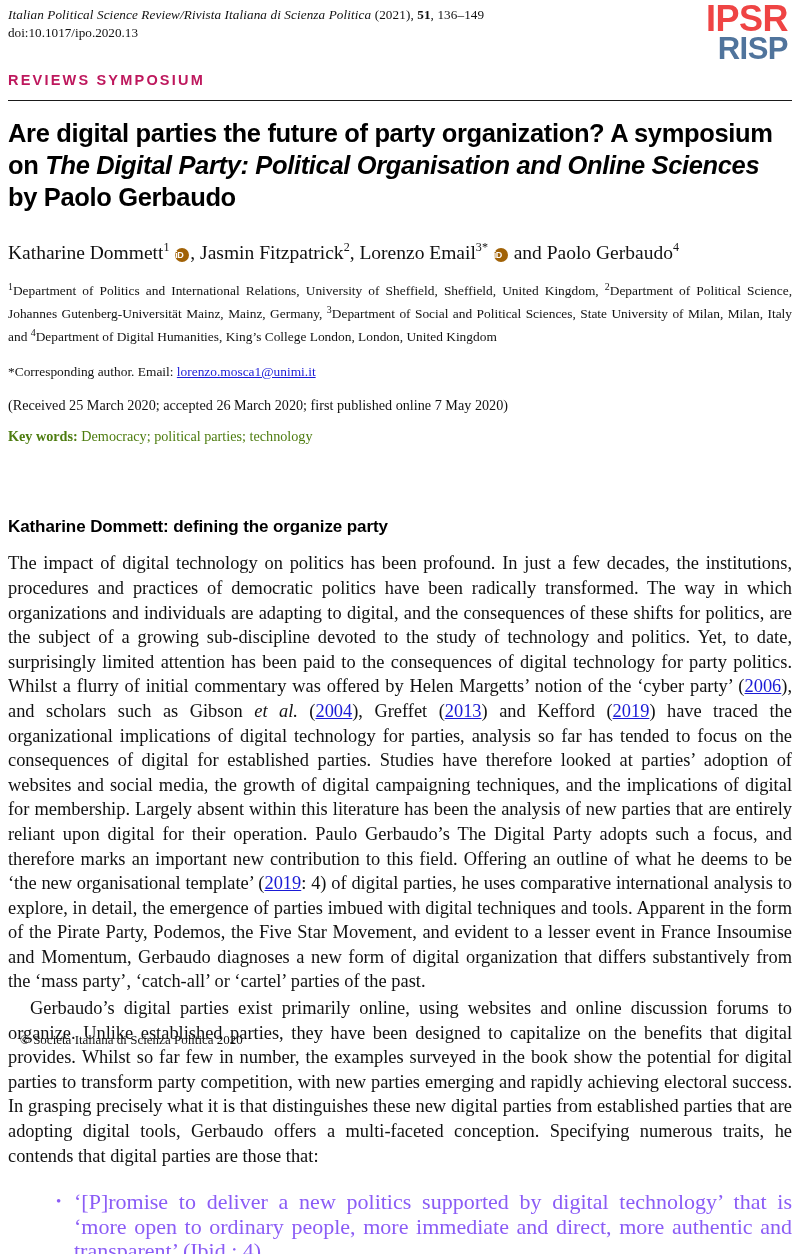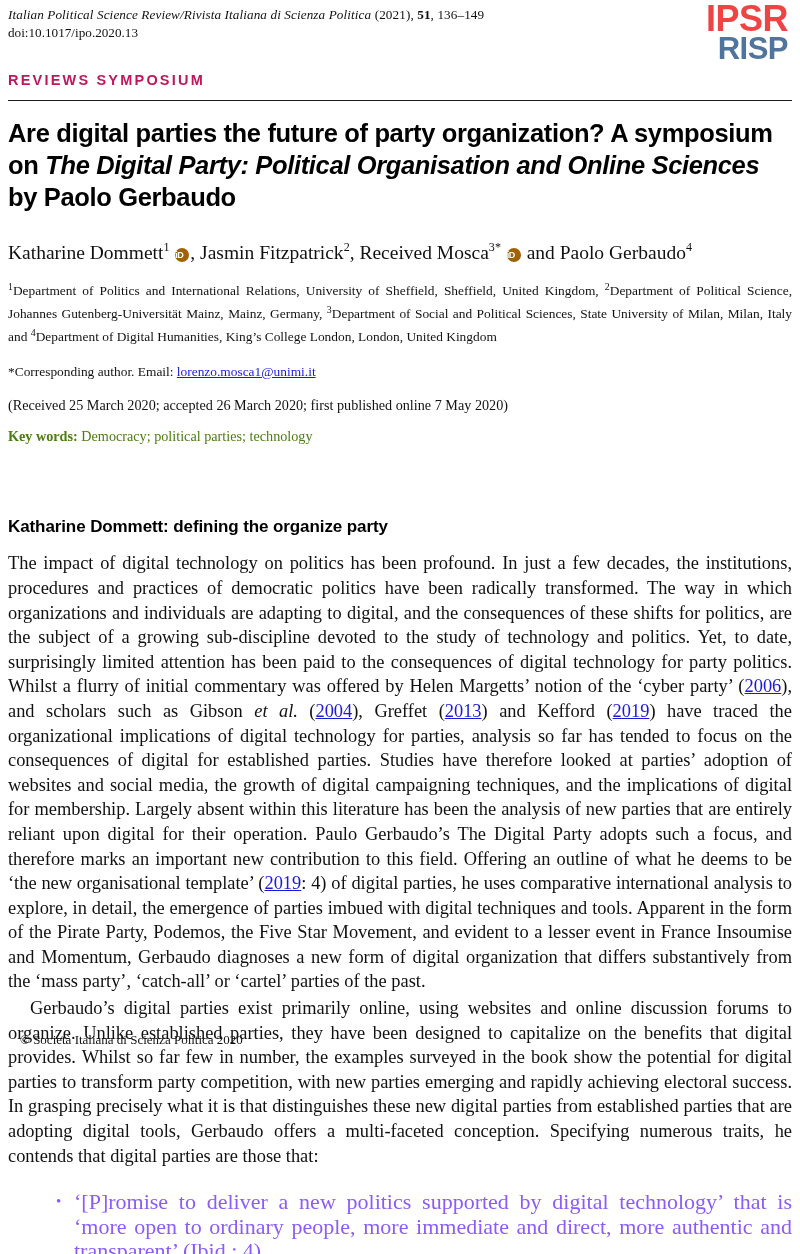--- a/index.html
+++ b/index.html
@@ -217,21 +217,21 @@
       <span class="logo-ipsr">IPSR</span>
       <span class="logo-risp">RISP</span>
     </div>
   </div>
 
   <div class="kicker">REVIEWS SYMPOSIUM</div>
   <hr class="rule">
 
   <h1 class="title"><span>Are digital parties the future of party organization? A symposium on </span><span class="it">The Digital Party: Political Organisation and Online Sciences</span><span> by Paolo Gerbaudo</span></h1>
 
-  <div class="authors"><span>Katharine Dommett</span><sup>1</sup> <span class="orcid">iD</span><span>, </span><span>Jasmin Fitzpatrick</span><sup>2</sup><span>, </span><span>Received Mosca</span><sup>3*</sup> <span class="orcid">iD</span><span> and </span><span>Paolo Gerbaudo</span><sup>4</sup></div>
+  <div class="authors"><span>Katharine Dommett</span><sup>1</sup> <span class="orcid">iD</span><span>, </span><span>Jasmin Fitzpatrick</span><sup>2</sup><span>, </span><span>Lorenzo Email</span><sup>3*</sup> <span class="orcid">iD</span><span> and </span><span>Paolo Gerbaudo</span><sup>4</sup></div>
 
   <div class="affil"><sup>1</sup><span>Department of Politics and International Relations, University of Sheffield, Sheffield, United Kingdom, </span><sup>2</sup><span>Department of Political Science, Johannes Gutenberg-Universität Mainz, Mainz, Germany, </span><sup>3</sup><span>Department of Social and Political Sciences, State University of Milan, Milan, Italy and </span><sup>4</sup><span>Department of Digital Humanities, King’s College London, London, United Kingdom</span></div>
 
   <div class="corresponding"><span>*Corresponding author. Email: </span><a class="email" href="#">lorenzo.mosca1@unimi.it</a></div>
 
   <div class="history">(Received 25 March 2020; accepted 26 March 2020; first published online 7 May 2020)</div>
 
   <div class="keywords"><b>Key words:</b><span> Democracy; political parties; technology</span></div>
 
   <h2 class="section-head">Katharine Dommett: defining the organize party</h2>

